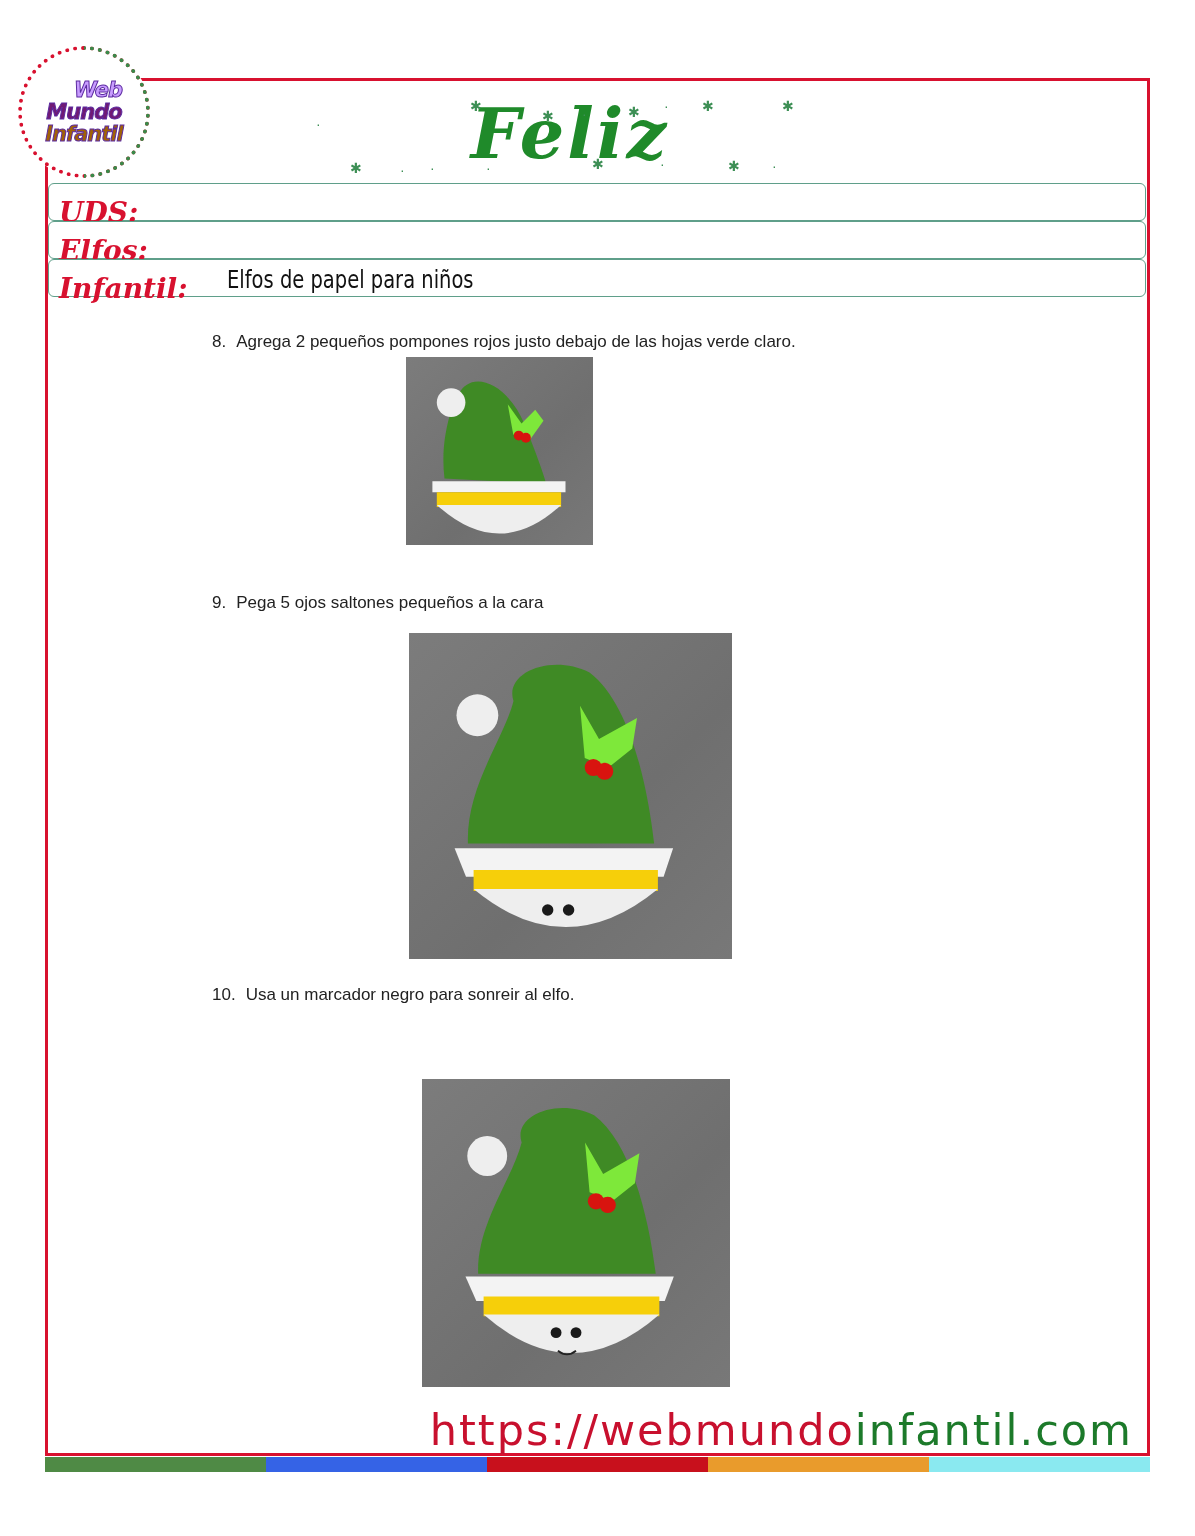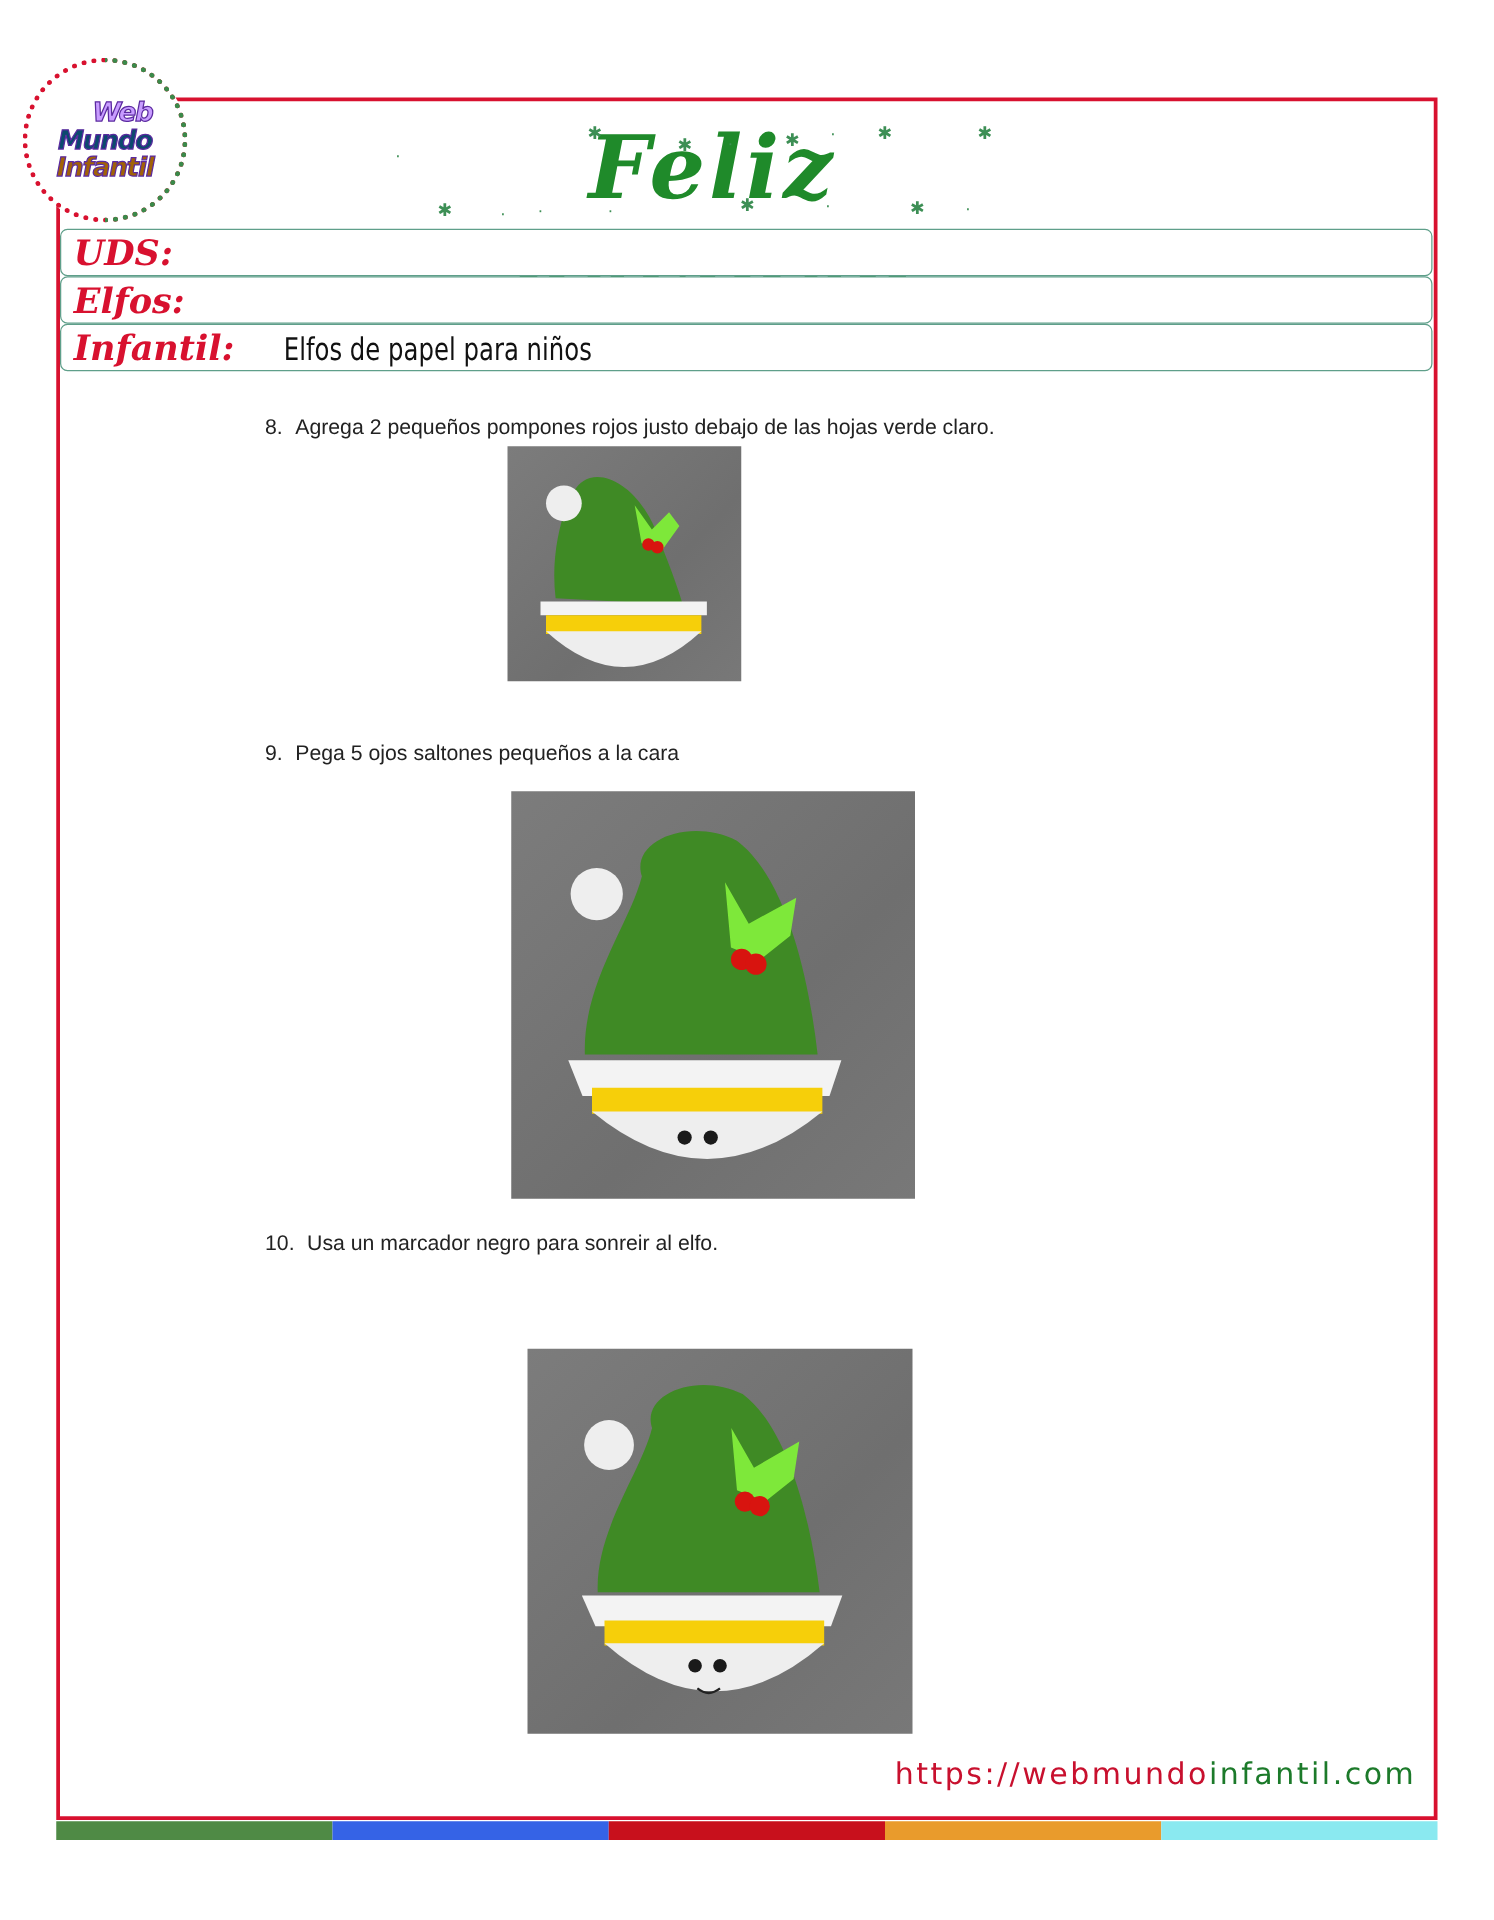--- a/index.html
+++ b/index.html
@@ -7,40 +7,40 @@
   body { position: relative; font-family: "Liberation Sans", sans-serif; }
 
   .frame { position: absolute; left: 45px; top: 78px; width: 1105px; height: 1378px; border: 3px solid #d8112f; }
   .logo { position: absolute; left: 18px; top: 46px; width: 132px; height: 132px; border-radius: 50%;
     border: 4px dotted #d8112f; background: #fff; z-index: 3; display: flex; flex-direction: column; align-items: center; justify-content: center; }
   .logo::after { content: ""; position: absolute; inset: -4px; border-radius: 50%; border: 4px dotted #3a8a4a;
     clip-path: polygon(50% 0, 100% 0, 100% 100%, 50% 100%); }
   .logo span { font-family: "DejaVu Sans", sans-serif; font-weight: bold; font-style: italic; font-size: 21px; line-height: 22px;
     -webkit-text-stroke: 1px #5b2aa0; letter-spacing: -1px; }
   .logo .l1 { color: #c89cff; margin-left: 28px; }
-  .logo .l2 { color: #0c4a6e; font-style: italic; }
+  .logo .l2 { color: #701a75; font-style: italic; }
   .logo .l3 { color: #a16207; }
 
   .title { position: absolute; left: 310px; top: 88px; width: 520px; height: 92px; text-align: center;
     font-family: "DejaVu Serif", serif; font-style: italic; font-weight: bold; font-size: 70px; color: #1f8a2a; letter-spacing: 3px; line-height: 92px; }
   .stars { position: absolute; left: 310px; top: 98px; width: 520px; height: 80px; color: #3d8f55; font-size: 14px; pointer-events: none; }
   .stars i { position: absolute; font-style: normal; }
 
   .field { position: absolute; left: 48px; width: 1098px; height: 38px; border: 1.5px solid #5f9f8a; border-radius: 6px; background: #fff; }
-  .field .label { position: absolute; left: 10px; top: 0; line-height: 38px; font-family: "DejaVu Serif", serif; font-style: italic; font-weight: bold;
+  .field .label { position: absolute; left: 10px; top: 10px; line-height: 38px; font-family: "DejaVu Serif", serif; font-style: italic; font-weight: bold;
     font-size: 28px; color: #d8112f; }
   .field .value { position: absolute; top: 0; line-height: 40px; font-family: "DejaVu Sans", sans-serif; font-size: 25px; color: #111; transform: scaleX(0.78); transform-origin: left center; }
 
   .step { position: absolute; font-family: "Liberation Sans", sans-serif; font-size: 17px; color: #222; text-align: center; }
   .step .num { display: inline-block; margin-right: 10px; }
 
   .photo { position: absolute; background: linear-gradient(135deg, #7c7c7c, #6f6f6f 60%, #787878); overflow: hidden; }
   .photo svg { width: 100%; height: 100%; display: block; }
 
-  .url { position: absolute; right: 62px; top: 1405px; font-family: "DejaVu Sans", sans-serif; font-size: 24px; letter-spacing: 2px; }
+  .url { position: absolute; right: 62px; top: 1405px; font-family: "DejaVu Sans", sans-serif; font-size: 43px; letter-spacing: 2px; }
   .url .p1 { color: #c8102e; }
   .url .p2 { color: #1c7a2a; }
 
   .bars { position: absolute; left: 45px; top: 1457px; width: 1105px; height: 15px; display: flex; }
   .bars div { flex: 1; height: 100%; }
 </style>
 </head>
 <body>
 
 <div class="frame"></div>

